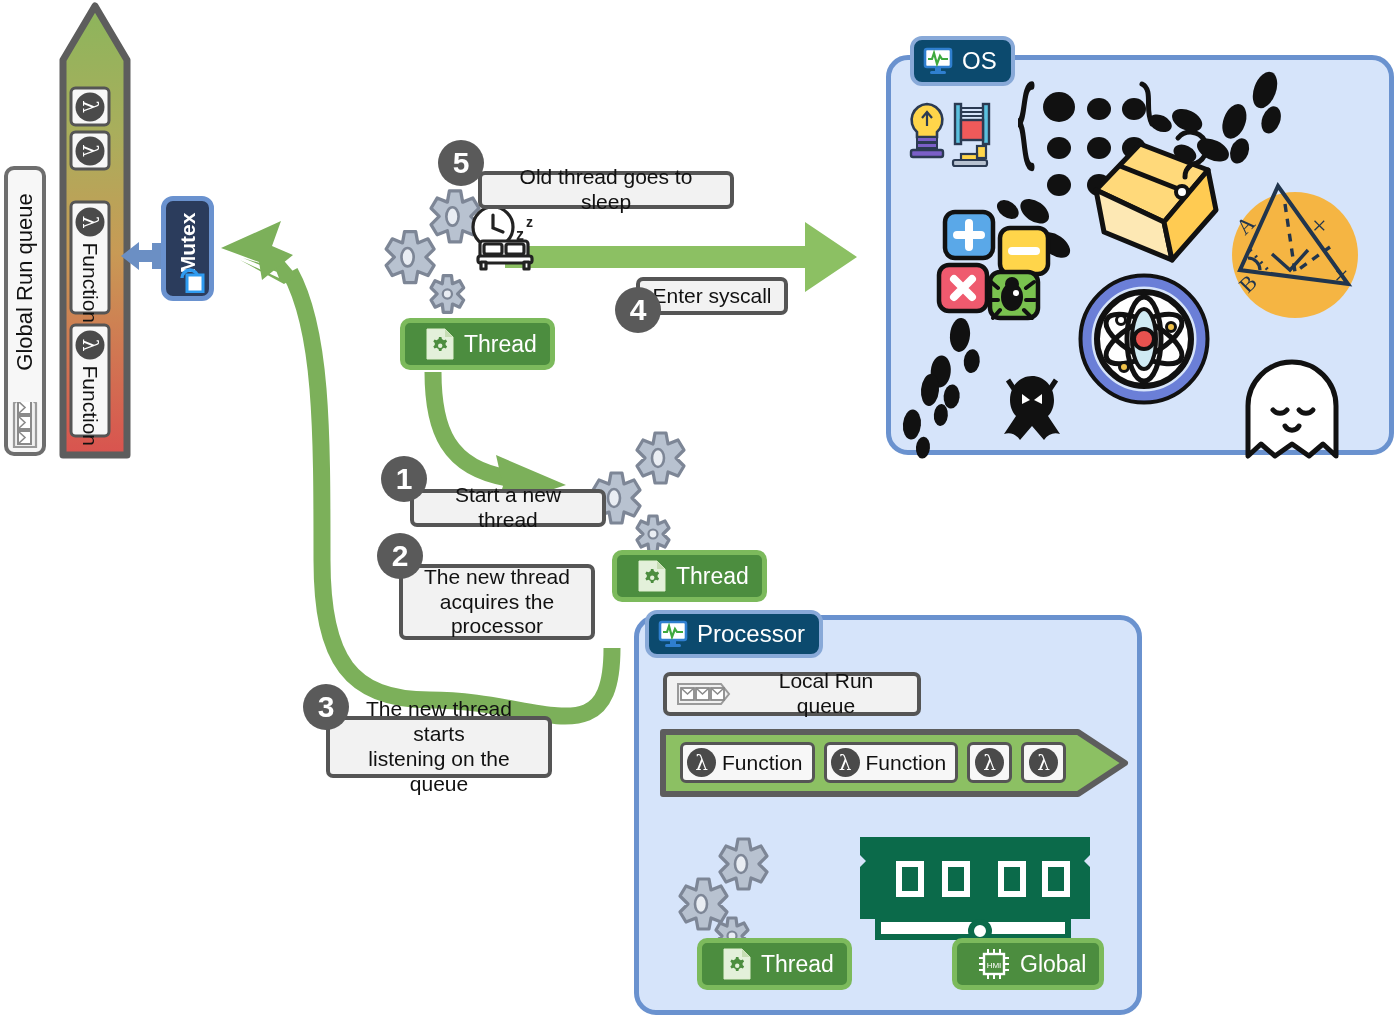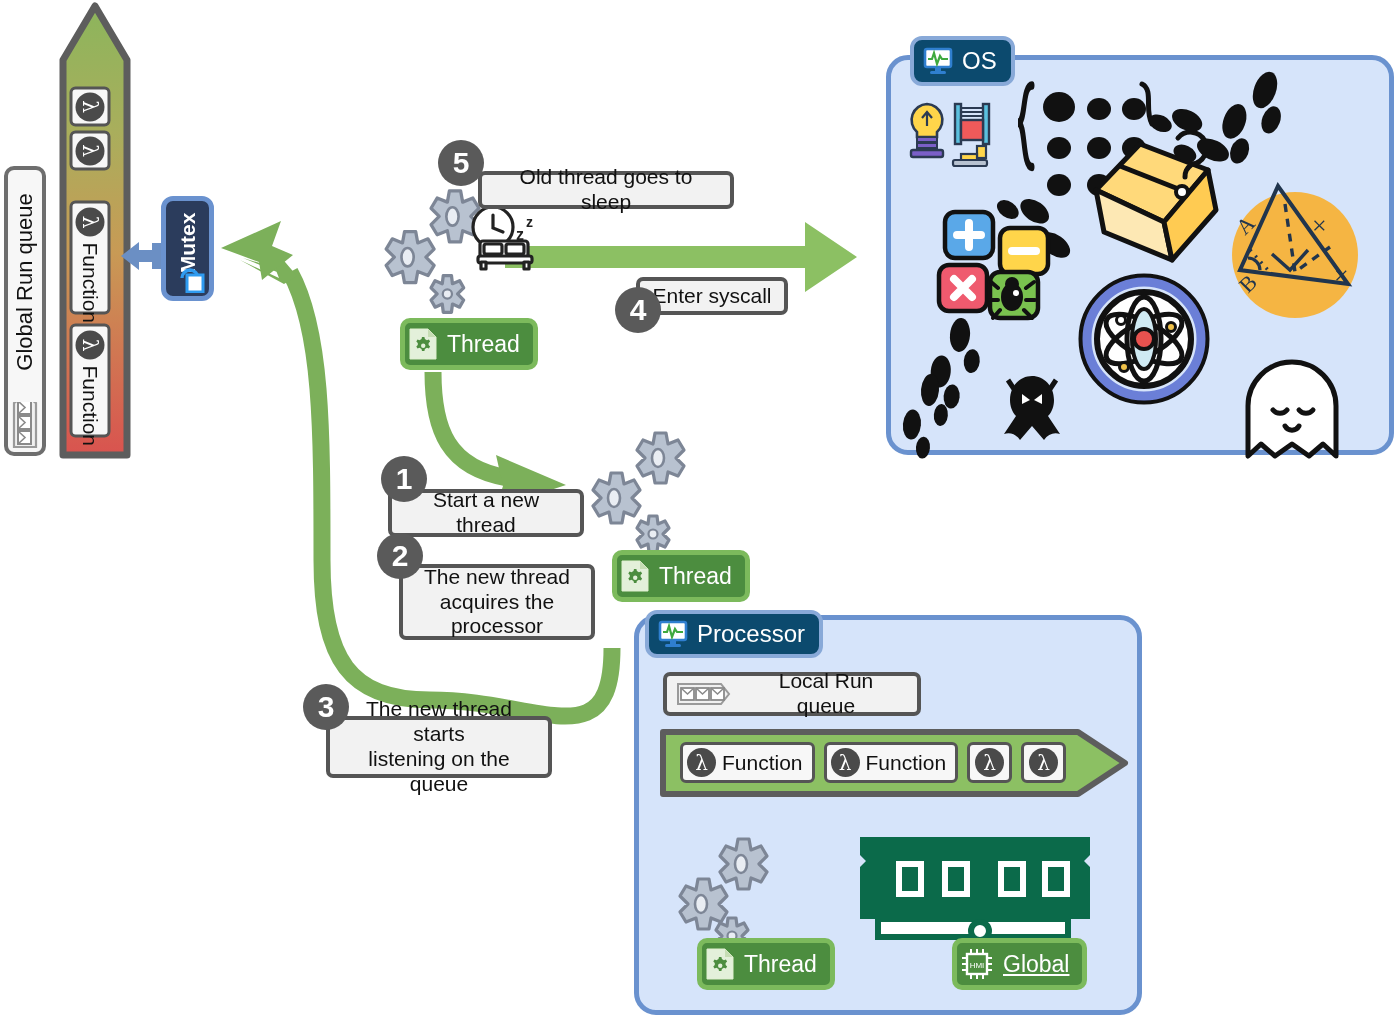--- a/index.html
+++ b/index.html
@@ -27,21 +27,21 @@
   .panel-title{
     position:absolute;background:#0c4a6e;border:4px solid #88a9d8;border-radius:12px;
     color:#fff;font-size:24px;display:flex;align-items:center;gap:9px;
     padding:5px 14px 5px 9px;box-sizing:border-box;z-index:4;
   }
 
   
   .gbadge{
     position:absolute;background:#4c8d3f;border:5px solid #7cba5c;border-radius:10px;
     color:#fff;font-size:23px;display:flex;align-items:center;gap:9px;
-    padding:4px 13px 4px 3px;box-sizing:border-box;z-index:5;
+    padding:4px 13px 4px 20px;box-sizing:border-box;z-index:5;
   }
 
   
   .lchip{
     background:#f7f7f7;border:3px solid #555;border-radius:6px;
     display:inline-flex;align-items:center;gap:6px;
     padding:3px 9px 3px 4px;color:#111;font-size:21px;box-sizing:border-box;
   }
   .lcircle{
     width:29px;height:29px;border-radius:50%;background:#4a4a4a;color:#fff;
@@ -190,21 +190,21 @@
     </svg>
   </div>
 
   <div class="stepnum" style="left:438px;top:140px;">5</div>
   <div class="callout" style="left:478px;top:171px;width:256px;height:38px;">Old thread goes to sleep</div>
 
   <div class="stepnum" style="left:615px;top:287px;">4</div>
   <div class="callout" style="left:636px;top:269px;width:152px;height:38px;margin-top:8px;">Enter syscall</div>
 
   <div class="stepnum" style="left:381px;top:456px;">1</div>
-  <div class="callout" style="left:388px;top:489px;width:196px;height:48px;">Start a new thread</div>
+  <div class="callout" style="left:410px;top:489px;width:196px;height:38px;">Start a new thread</div>
 
   <div class="stepnum" style="left:377px;top:533px;">2</div>
   <div class="callout" style="left:399px;top:564px;width:196px;height:76px;">The new thread
 acquires the
 processor</div>
 
   <div class="stepnum" style="left:303px;top:684px;">3</div>
   <div class="callout" style="left:326px;top:716px;width:226px;height:62px;">The new thread starts
 listening on the queue</div>
 
@@ -465,21 +465,21 @@
       <path d="M2,2 L20,2 L28,10 L28,32 L2,32 Z" fill="#e3f0da" stroke="#dff0d0" stroke-width="1"></path>
       <path d="M20,2 L20,10 L28,10 Z" fill="#c6ddb4"></path>
       <g transform="translate(9,13)" fill="#4c8d3f">
         <path d="M5,-3 l2.4,0 l.5,2 l2,1.2 l2-.8 l1.2,2 l-1.5,1.5 l0,2.2 l1.5,1.5 l-1.2,2 l-2-.8 l-2,1.2 l-.5,2 l-2.4,0 l-.5,-2 l-2,-1.2 l-2,.8 l-1.2,-2 l1.5,-1.5 l0,-2.2 l-1.5,-1.5 l1.2,-2 l2,.8 l2,-1.2 Z"></path>
         <circle cx="6.2" cy="5.8" r="2.2" fill="#e3f0da"></circle>
       </g>
     </svg>
     <span>Thread</span>
   </div>
 
-  <div class="gbadge" style="left:952px;top:938px;text-decoration:underline;">
+  <div class="gbadge" style="left:952px;top:938px;">
     <svg class="icon" width="34" height="34" viewBox="0 0 34 34">
       <rect x="7" y="7" width="20" height="20" fill="none" stroke="#fff" stroke-width="2.4"></rect>
       <text x="17" y="21" text-anchor="middle" font-family="'Liberation Sans',sans-serif" font-size="8" fill="#fff">HMI</text>
       <g stroke="#fff" stroke-width="2">
         <path d="M11,7 L11,2 M17,7 L17,2 M23,7 L23,2"></path>
         <path d="M11,27 L11,32 M17,27 L17,32 M23,27 L23,32"></path>
         <path d="M7,11 L2,11 M7,17 L2,17 M7,23 L2,23"></path>
         <path d="M27,11 L32,11 M27,17 L32,17 M27,23 L32,23"></path>
       </g>
     </svg>

